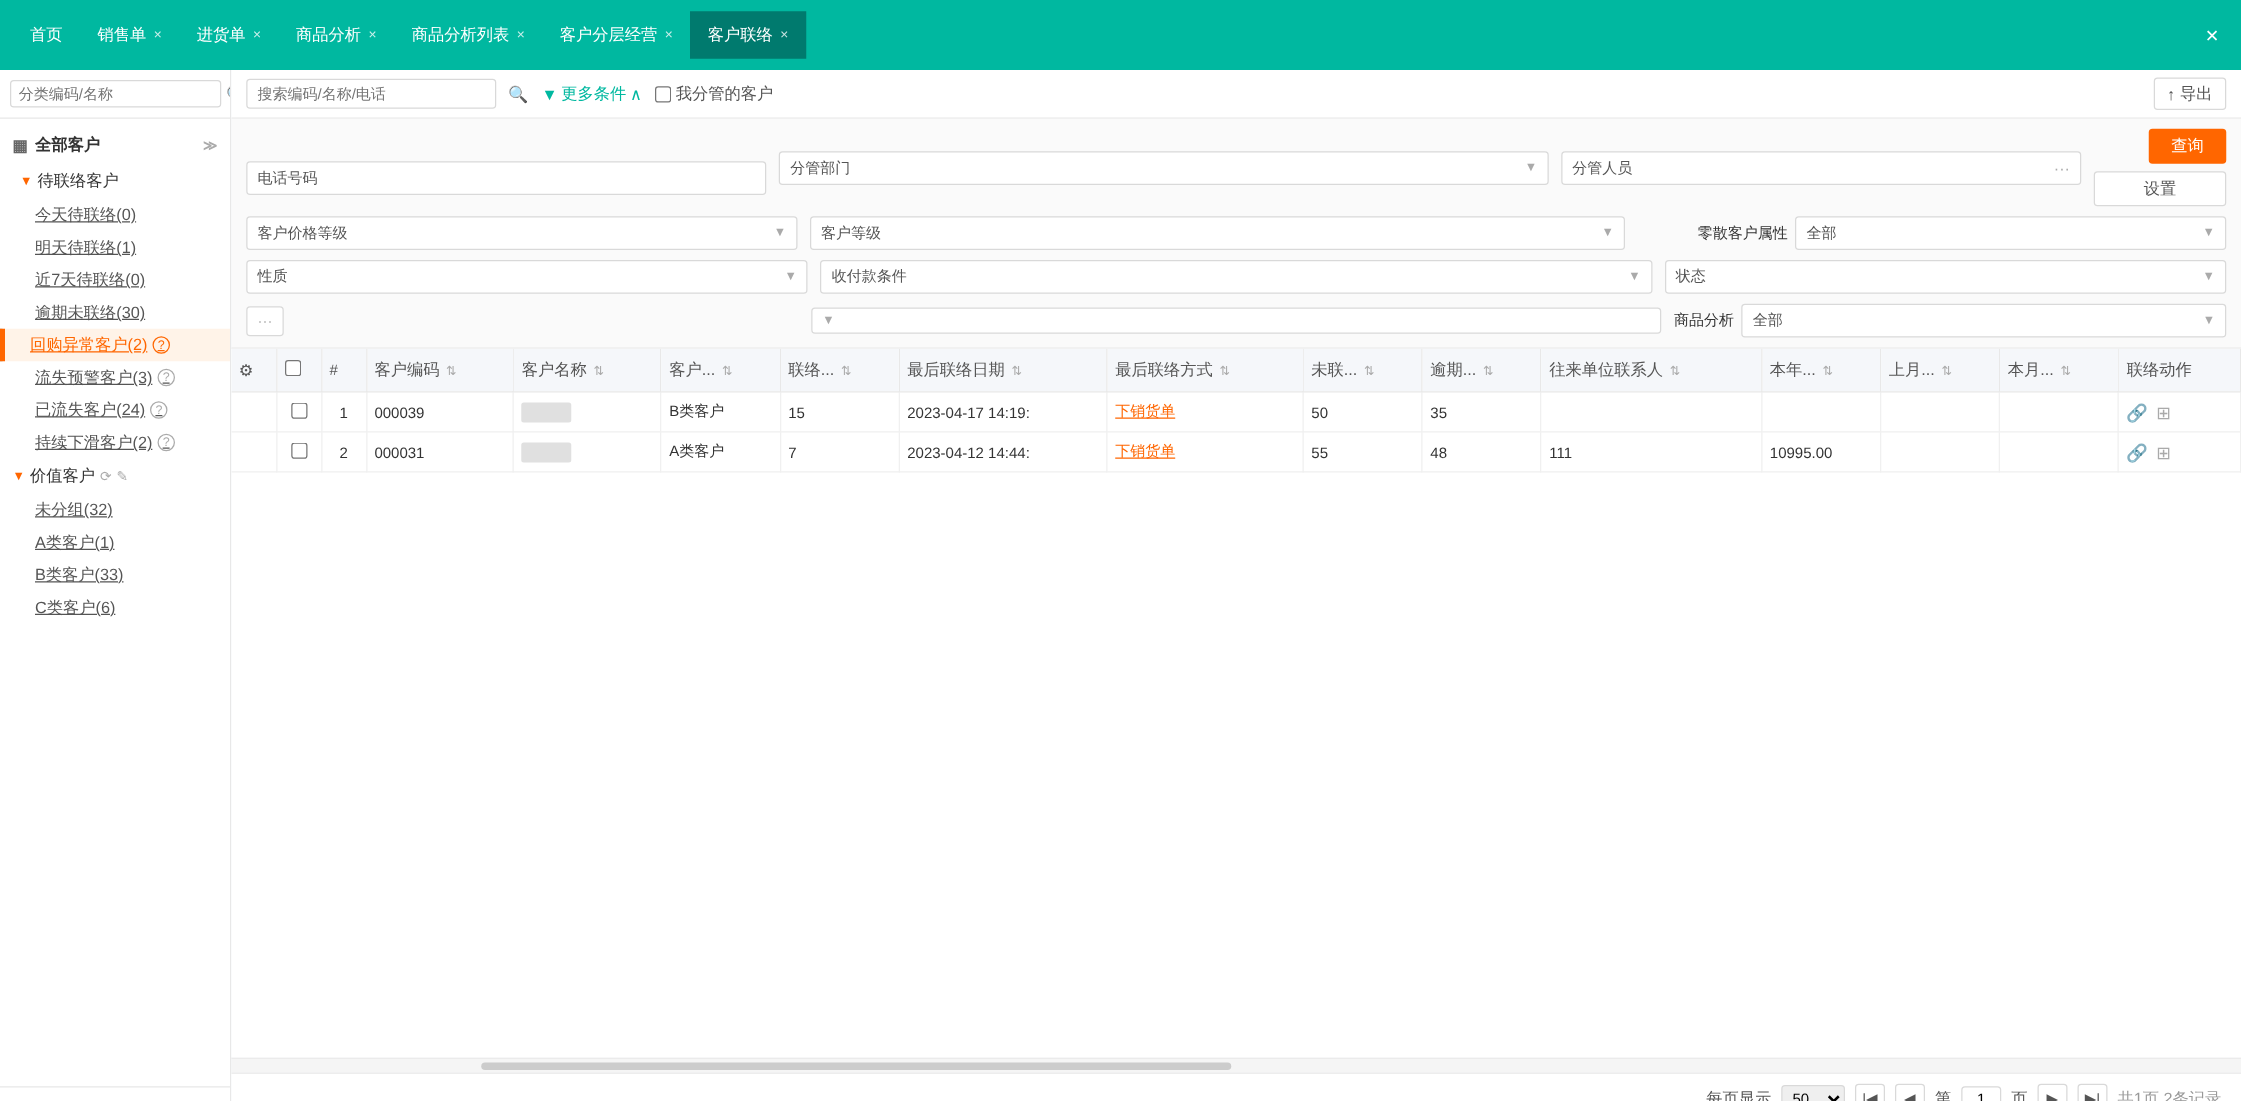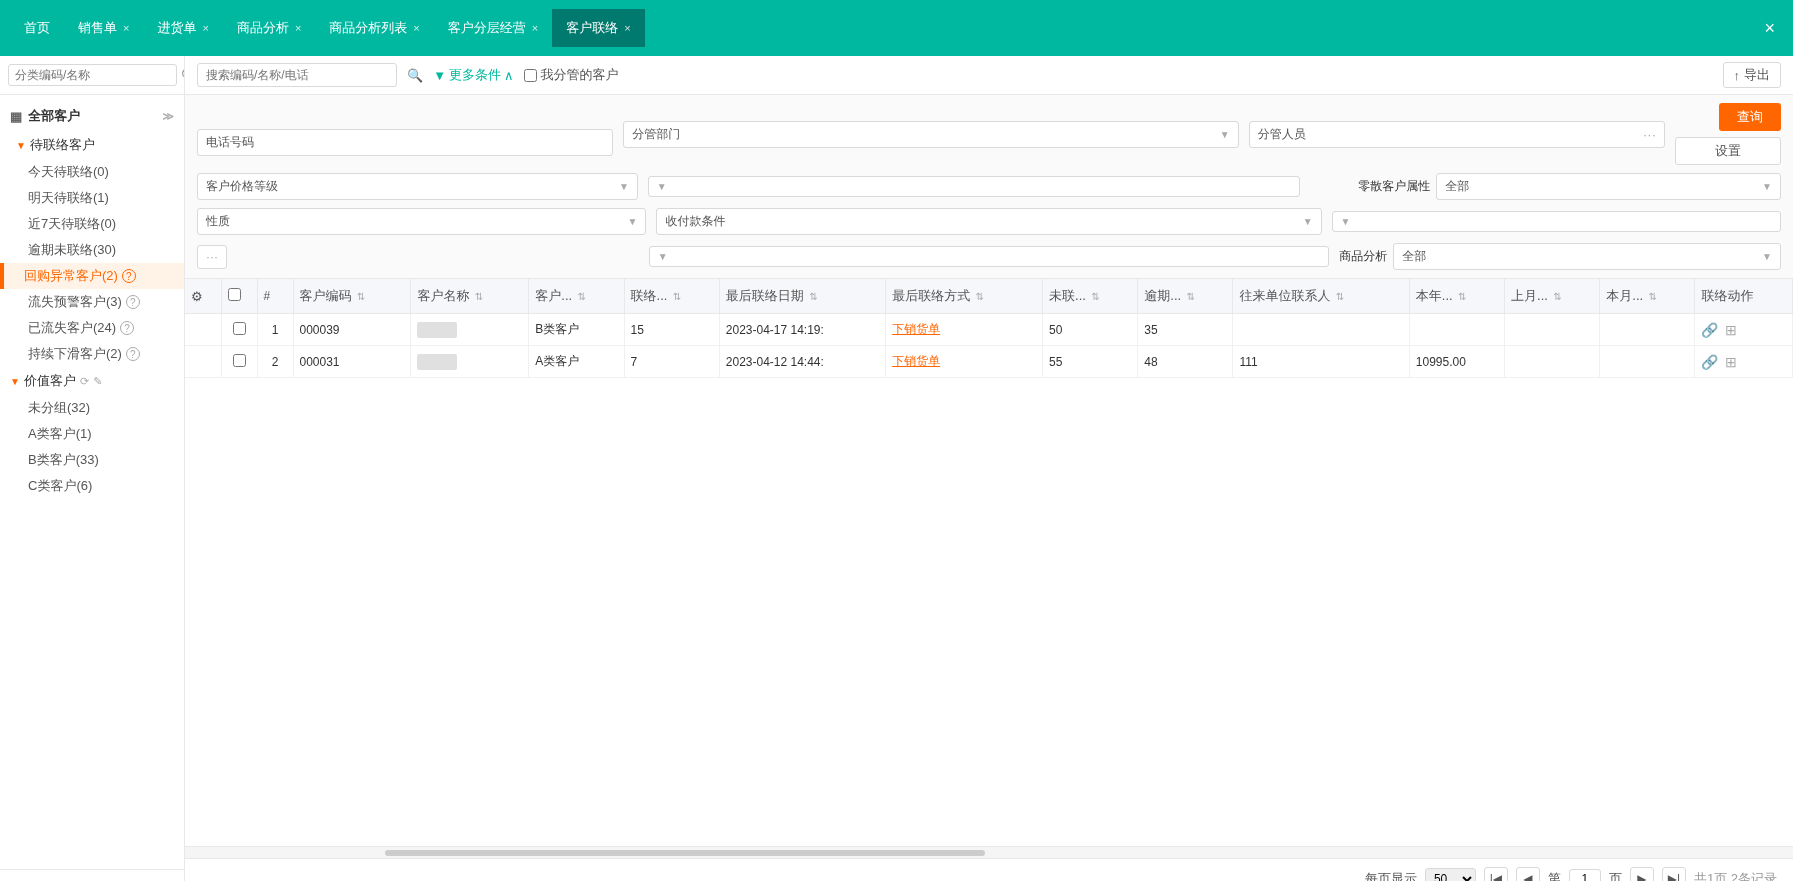--- a/index.html
+++ b/index.html
@@ -55,21 +55,21 @@
     .sidebar-section-header .collapse-btn { margin-left: auto; color: #aaa; font-size: 11px; }
 
     .sidebar-group { }
     .sidebar-group-header {
       display: flex; align-items: center; padding: 5px 10px 5px 16px;
       color: #333; cursor: pointer; font-size: 13px;
     }
     .sidebar-group-header .arrow { margin-right: 4px; color: #f60; font-size: 10px; }
     .sidebar-item {
       padding: 4px 10px 4px 28px; color: #555;
-      cursor: pointer; font-size: 12px;
+      cursor: pointer; font-size: 12px; text-decoration: underline;
     }
 
     .sidebar-group2-header {
       display: flex; align-items: center; padding: 5px 10px 5px 10px;
       color: #333; cursor: pointer; font-size: 13px;
     }
     .sidebar-group2-header .arrow { margin-right: 4px; color: #f60; font-size: 10px; }
 
     .sidebar-bottom {
       height: 30px; border-top: 1px solid #e8e8e8;
@@ -377,20 +377,21 @@
           <button class="btn-set">设置</button>
         </div>
       </div>
 
       <div style="display:flex; gap:10px; margin-bottom:8px; align-items:center;">
         <div class="filter-item" style="flex:1;">
           <span class="label">客户价格等级</span>
           <span class="arrow-down">▼</span>
         </div>
         <div class="filter-item" style="flex:1.5;">
+          <span class="label">客户等级</span>
           <span class="arrow-down">▼</span>
         </div>
         <div style="display:flex; align-items:center; gap:6px; flex:1;margin-left:48px;">
           <span style="font-size:12px; color:#333; white-space:nowrap;">零散客户属性</span>
           <div class="filter-item" style="flex:1;">
             <span class="label">全部</span>
             <span class="arrow-down">▼</span>
           </div>
         </div>
       </div>
@@ -398,20 +399,21 @@
       <div style="display:flex; gap:10px; margin-bottom:8px; align-items:center;">
         <div class="filter-item" style="flex:1;">
           <span class="label">性质</span>
           <span class="arrow-down">▼</span>
         </div>
         <div class="filter-item" style="flex:1.5;">
           <span class="label">收付款条件</span>
           <span class="arrow-down">▼</span>
         </div>
         <div class="filter-item" style="flex:1;">
+          <span class="label">状态</span>
           <span class="arrow-down">▼</span>
         </div>
       </div>
 
       <div style="display:flex; gap:10px; align-items:center;">
         <div style="display:flex; align-items:center; flex:1;">
           <span style="color:#aaa; font-size:12px; cursor:pointer; padding:4px 8px; border:1px solid #d9d9d9; border-radius:3px; background:white;">···</span>
         </div>
         <div class="filter-item" style="flex:1.5;">
           <span class="arrow-down">▼</span>

